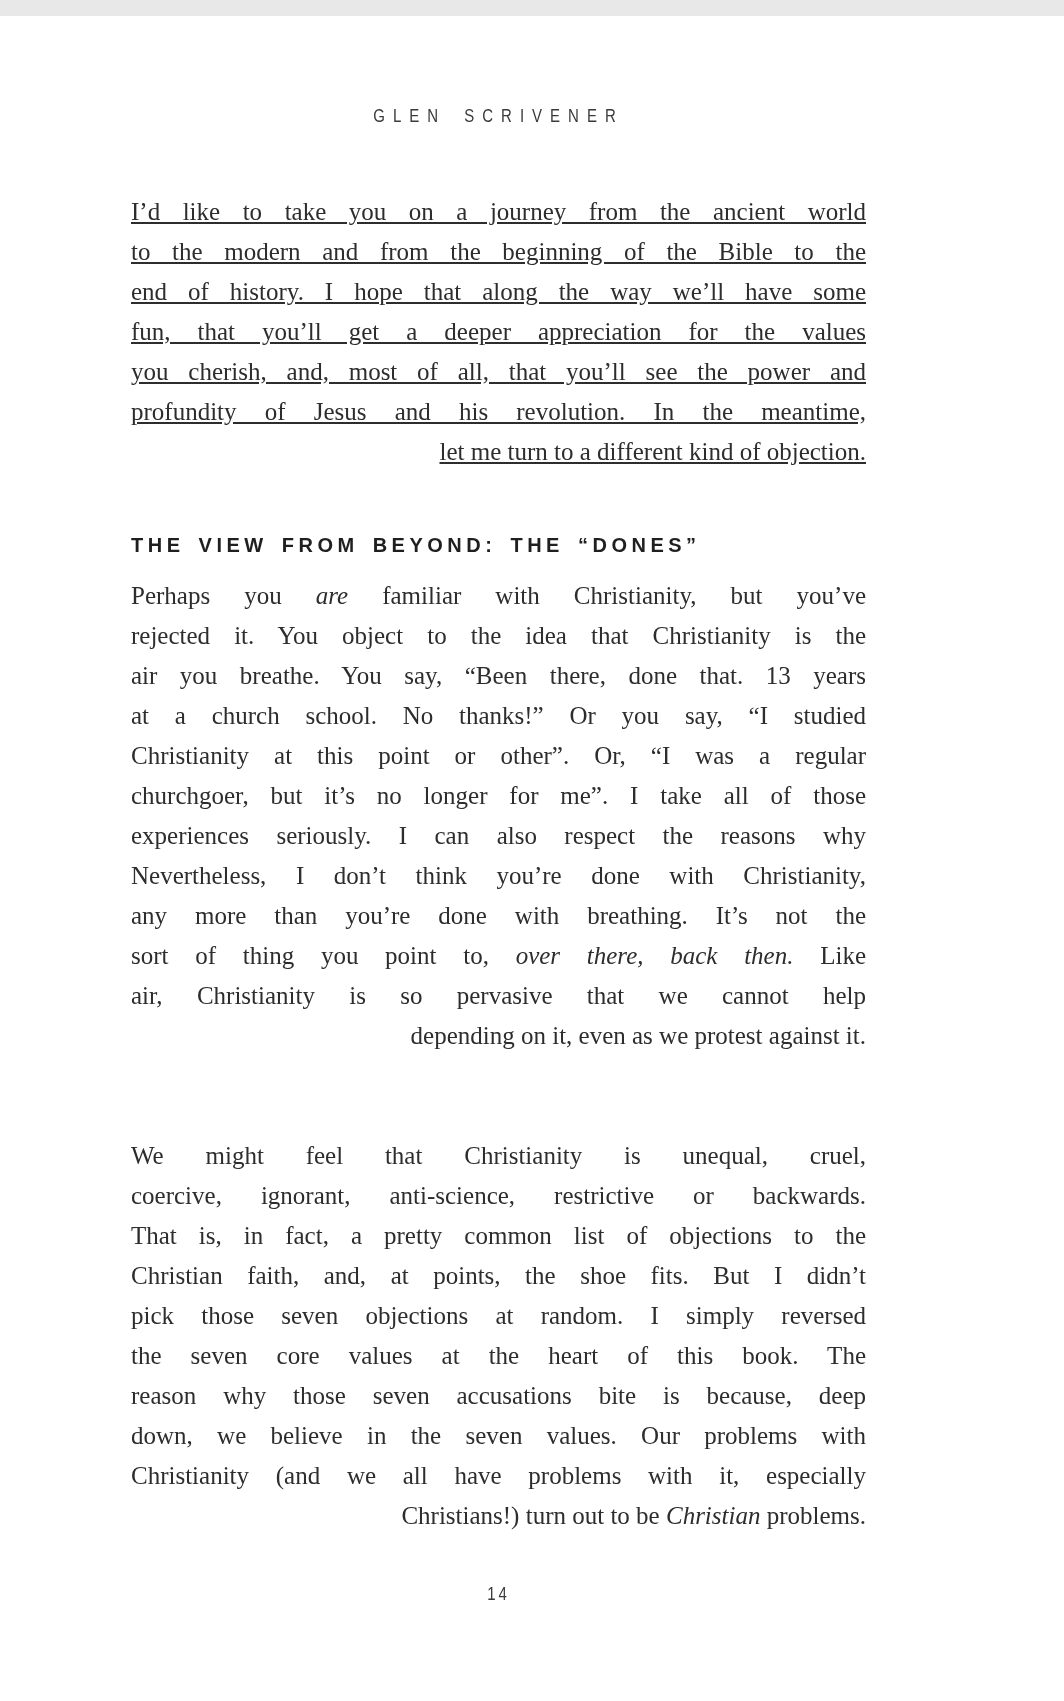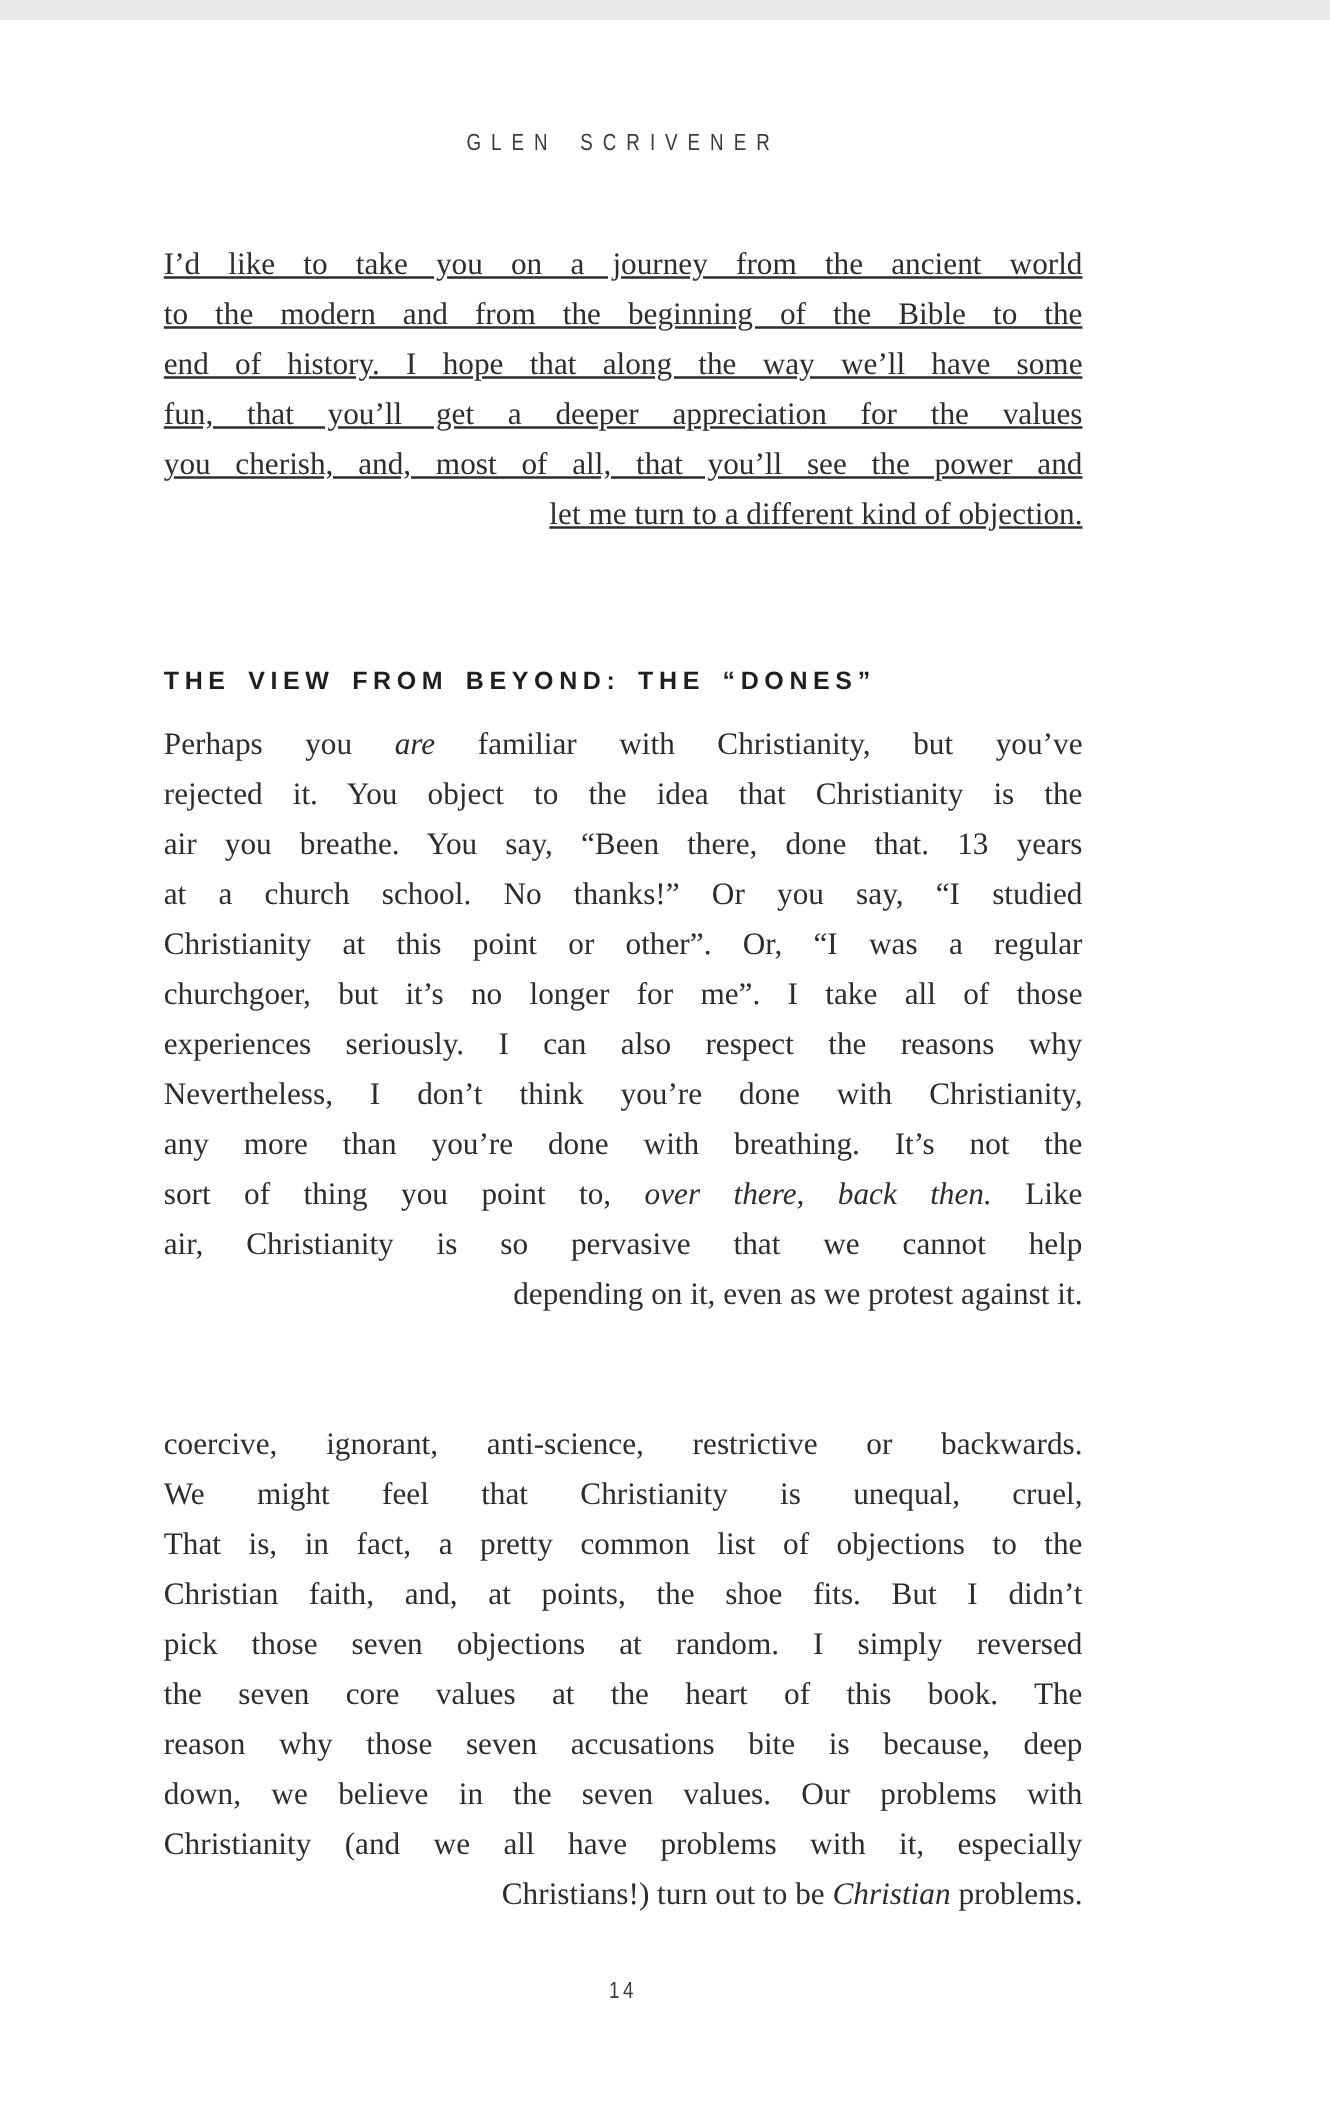--- a/index.html
+++ b/index.html
@@ -90,42 +90,43 @@
 <div class="page">
   <div class="running-header">GLEN SCRIVENER</div>
 
   <div class="content">
     <div class="para" id="para-0">
         <div class="line just"><span>I’d like to take you on a journey from the ancient world</span></div>
         <div class="line just"><span>to the modern and from the beginning of the Bible to the</span></div>
         <div class="line just"><span>end of history. I hope that along the way we’ll have some</span></div>
         <div class="line just"><span>fun, that you’ll get a deeper appreciation for the values</span></div>
         <div class="line just"><span>you cherish, and, most of all, that you’ll see the power and</span></div>
+        <div class="line just"><span>profundity of Jesus and his revolution. In the meantime,</span></div>
         <div class="line"><span>let me turn to a different kind of objection.</span></div>
       </div>
 
     <h2 class="section-heading">THE VIEW FROM BEYOND: THE “DONES”</h2>
 
     <div class="para" id="para-1">
         <div class="line just"><span>Perhaps you </span><em>are</em><span> familiar with Christianity, but you’ve</span></div>
         <div class="line just"><span>rejected it. You object to the idea that Christianity is the</span></div>
         <div class="line just"><span>air you breathe. You say, “Been there, done that. 13 years</span></div>
         <div class="line just"><span>at a church school. No thanks!” Or you say, “I studied</span></div>
         <div class="line just"><span>Christianity at this point or other”. Or, “I was a regular</span></div>
         <div class="line just"><span>churchgoer, but it’s no longer for me”. I take all of those</span></div>
         <div class="line just"><span>experiences seriously. I can also respect the reasons why</span></div>
         <div class="line just"><span>Nevertheless, I don’t think you’re done with Christianity,</span></div>
         <div class="line just"><span>any more than you’re done with breathing. It’s not the</span></div>
         <div class="line just"><span>sort of thing you point to, </span><em>over there, back then.</em><span> Like</span></div>
         <div class="line just"><span>air, Christianity is so pervasive that we cannot help</span></div>
         <div class="line"><span>depending on it, even as we protest against it.</span></div>
       </div>
     <div class="para" id="para-2">
+        <div class="line just"><span>We might feel that Christianity is unequal, cruel,</span></div>
         <div class="line just"><span>coercive, ignorant, anti-science, restrictive or backwards.</span></div>
-        <div class="line just"><span>We might feel that Christianity is unequal, cruel,</span></div>
         <div class="line just"><span>That is, in fact, a pretty common list of objections to the</span></div>
         <div class="line just"><span>Christian faith, and, at points, the shoe fits. But I didn’t</span></div>
         <div class="line just"><span>pick those seven objections at random. I simply reversed</span></div>
         <div class="line just"><span>the seven core values at the heart of this book. The</span></div>
         <div class="line just"><span>reason why those seven accusations bite is because, deep</span></div>
         <div class="line just"><span>down, we believe in the seven values. Our problems with</span></div>
         <div class="line just"><span>Christianity (and we all have problems with it, especially</span></div>
         <div class="line"><span>Christians!) turn out to be </span><em>Christian</em><span> problems.</span></div>
       </div>
   </div>

